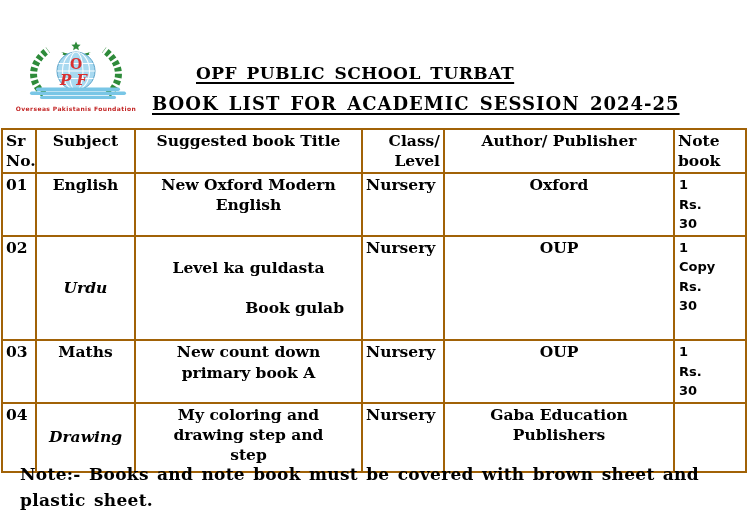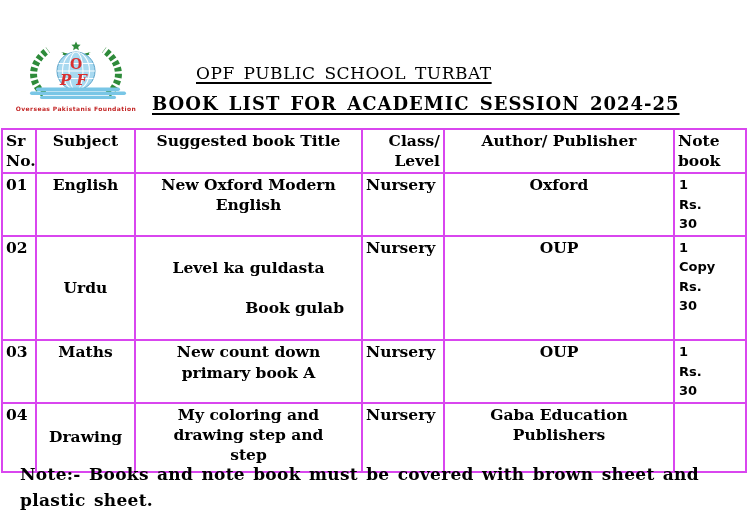--- a/index.html
+++ b/index.html
@@ -11,59 +11,59 @@
 
   
   .logo { position:absolute; left:14px; top:41px; width:124px; text-align:center; }
   .logo-caption {
     margin-top:1px; font-family:"DejaVu Sans", sans-serif; font-weight:bold;
     font-size:6px; color:#c32525; letter-spacing:.4px; white-space:nowrap;
   }
 
   
   .title1 {
-    position:absolute; left:196px; top:63px; font-size:17px; font-weight:normal;
+    position:absolute; left:196px; top:63px; font-size:17px; font-weight:bold;
     letter-spacing:.5px; word-spacing:3px;
     text-decoration:underline; text-decoration-thickness:2px; text-underline-offset:3px;
     white-space:nowrap;
   }
   .title2 {
     position:absolute; left:152px; top:93px; font-size:18px; font-weight:bold;
     letter-spacing:1px; word-spacing:3px;
     text-decoration:underline; text-decoration-thickness:2px; text-underline-offset:3px;
     white-space:nowrap;
   }
 
   
   table.book-table {
     position:absolute; left:1px; top:128px; width:744px;
     border-collapse:collapse; table-layout:fixed;
   }
   .book-table th, .book-table td {
-    border:2px solid #d946ef; vertical-align:top; padding:1px 3px;
+    border:2px solid #a16207; vertical-align:top; padding:1px 3px;
     font-size:15.5px; font-weight:bold; line-height:1.3;
     white-space:pre-line; overflow:hidden;
   }
   thead tr { height:40px; }
   tbody tr.r1 { height:62px; }
   tbody tr.r2 { height:80px; }
   tbody tr.r3 { height:56px; }
   tbody tr.r4 { height:69px; }
 
   .c-sr      { text-align:left; }
   .c-subject { text-align:center; }
   .c-title   { text-align:center; }
   .c-class   { text-align:left; }
   .c-author  { text-align:center; }
   th.c-note  { text-align:left; }
   td.c-note  {
     text-align:left; font-family:"DejaVu Sans", sans-serif;
     font-size:13px; line-height:1.5; padding-left:4px;
   }
-  td.v-mid   { vertical-align:middle; padding-bottom:1px; }
+  td.v-mid   { vertical-align:middle; padding-bottom:1px;font-style:italic; }
   .title-line        { text-align:center; }
   .title-line.align-right { text-align:right; padding-right:14px; }
 
   
   .note {
     position:absolute; left:20px; top:461px; width:700px;
     font-size:17px; font-weight:bold; line-height:1.55;
     letter-spacing:.3px; word-spacing:2px; white-space:pre-line;
   }
 </style>

